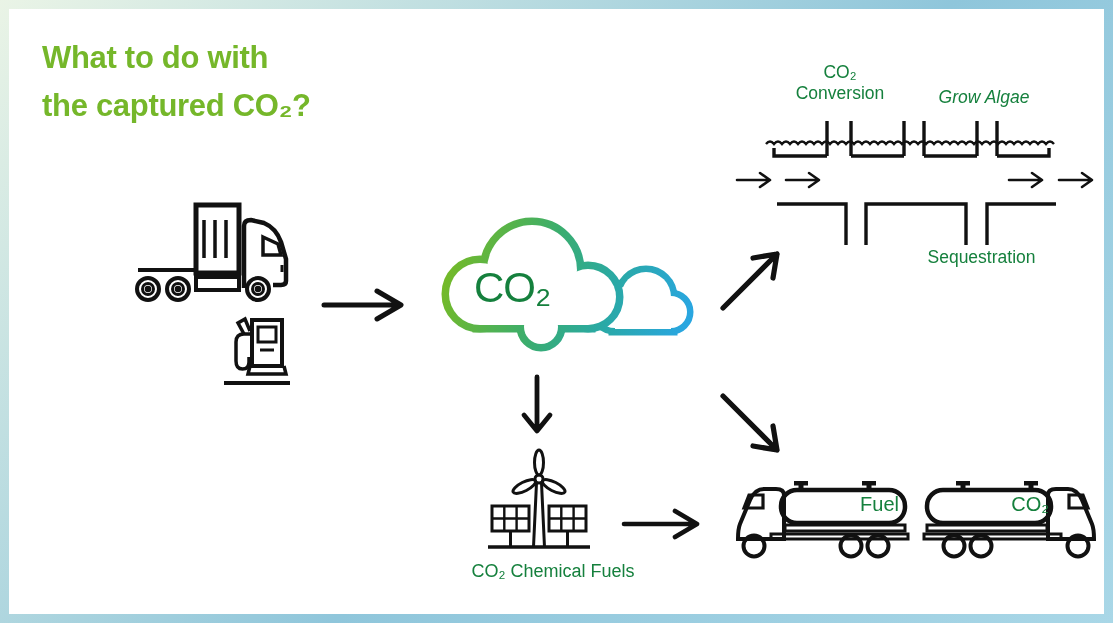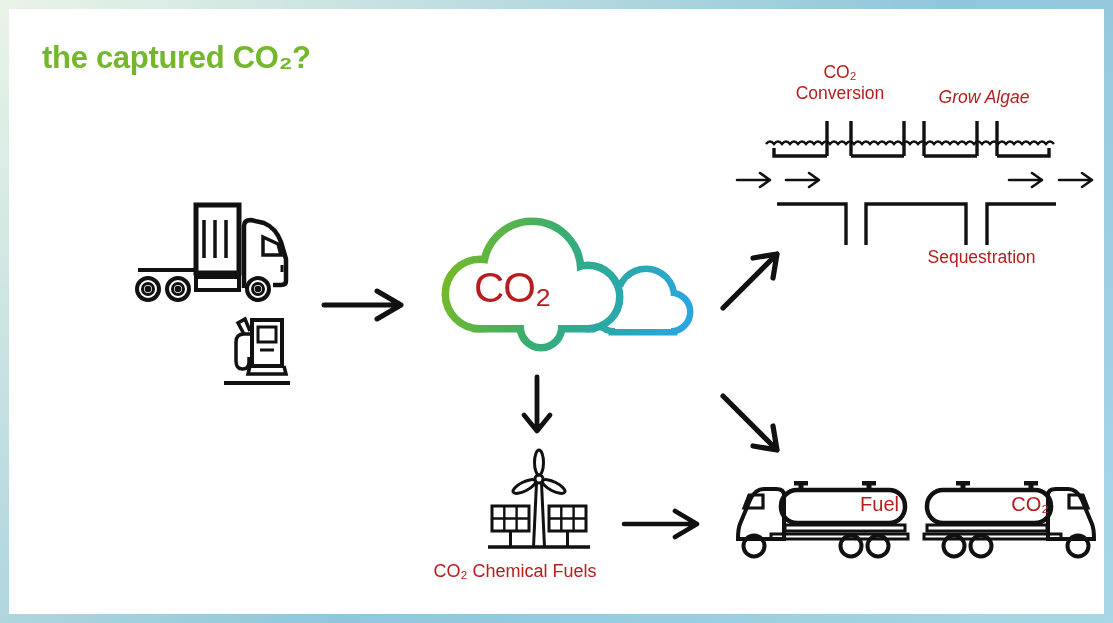--- a/index.html
+++ b/index.html
@@ -5,35 +5,36 @@
   html,body{margin:0;padding:0;}
   body{width:1113px;height:623px;font-family:"Liberation Sans","DejaVu Sans",sans-serif;overflow:hidden;}
   .frame{width:1113px;height:623px;box-sizing:border-box;padding:9px;
          background:linear-gradient(135deg,#eaf4e6 0%,#8fc6db 55%,#a9d7e7 100%);}
   .canvas{position:relative;width:100%;height:100%;background:#ffffff;}
   .abs{position:absolute;}
   svg{display:block;overflow:visible;}
   .ink{stroke:#111111;fill:none;}
   .title{left:33px;top:25px;color:#75b72a;font-size:31px;font-weight:bold;line-height:48px;letter-spacing:-0.3px;}
   .title span{display:block;}
-  .blue{color:#b91c1c;}
+  .blue{color:#15803d;}
   .lbl{text-align:center;font-size:17.5px;line-height:21px;}
   .lbl span{display:block;}
   .pipe-lbl{left:824px;top:147px;width:128px;text-align:center;font-size:25px;}
   .cloud-lbl{left:465px;top:255px;font-size:42px;letter-spacing:-1px;}
   .tank-lbl{width:110px;text-align:right;font-size:20px;}
   .mirror{transform:scaleX(-1);}
 </style>
 </head>
 <body>
 
 <div class="frame">
 <div class="canvas">
 
   <div class="abs title">
+    <span>What to do with</span>
     <span>the captured CO₂?</span>
   </div>
 
   <svg class="abs" style="left:116px;top:183px;" width="172" height="122" viewBox="0 0 172 122">
     <path class="ink" d="M13 78 H71" stroke-width="4"></path>
     <rect class="ink" x="71" y="13" width="43" height="68" stroke-width="5"></rect>
     <path class="ink" d="M79 28 V66 M90 28 V66 M101 28 V66" stroke-width="3.5"></path>
     <rect class="ink" x="71" y="85" width="43" height="13" stroke-width="4"></rect>
     <path class="ink" d="M119 96 V34 Q119 28 126 28 L139 31 Q151 36 156 50 L161 67 V89 Q161 93 156 93 H148" stroke-width="4.5"></path>
     <path class="ink" d="M138 45 L153 52 L156 63 L138 63 Z" stroke-width="3.5"></path>
@@ -157,21 +158,21 @@
       <rect class="ink" x="6" y="56" width="37" height="25" stroke-width="3"></rect>
       <path class="ink" d="M18.3 56 V81 M30.6 56 V81 M6 68.5 H43" stroke-width="2.4"></path>
       <path class="ink" d="M24.5 81 V97" stroke-width="3"></path>
     </g>
     <g>
       <rect class="ink" x="63" y="56" width="37" height="25" stroke-width="3"></rect>
       <path class="ink" d="M75.3 56 V81 M87.6 56 V81 M63 68.5 H100" stroke-width="2.4"></path>
       <path class="ink" d="M81.5 81 V97" stroke-width="3"></path>
     </g>
   </svg>
-  <div class="abs blue lbl" style="left:416px;top:552px;width:180px;font-size:18px;">CO₂ Chemical Fuels</div>
+  <div class="abs blue lbl" style="left:454px;top:552px;width:180px;font-size:18px;">CO₂ Chemical Fuels</div>
 
   <svg class="abs" style="left:613px;top:500px;" width="84" height="30" viewBox="0 0 84 30">
     <path class="ink" d="M2 15 H72 M53 2 L75 15 L53 28" stroke-width="4.6" stroke-linecap="round" stroke-linejoin="round"></path>
   </svg>
 
   <svg class="abs" style="left:718px;top:466px;" width="186" height="84" viewBox="0 0 186 84">
     <path class="ink" d="M57 64 V20 Q57 14 49 14 H37 Q28 14 23 25 L13 49 Q11 54 11 64 Z" stroke-width="4"></path>
     <path class="ink" d="M22 20 H36 V33 H17 Z" stroke-width="3.2"></path>
     <rect class="ink" x="54" y="15" width="124" height="33" rx="16" stroke-width="4.5"></rect>
     <g fill="#111111">

